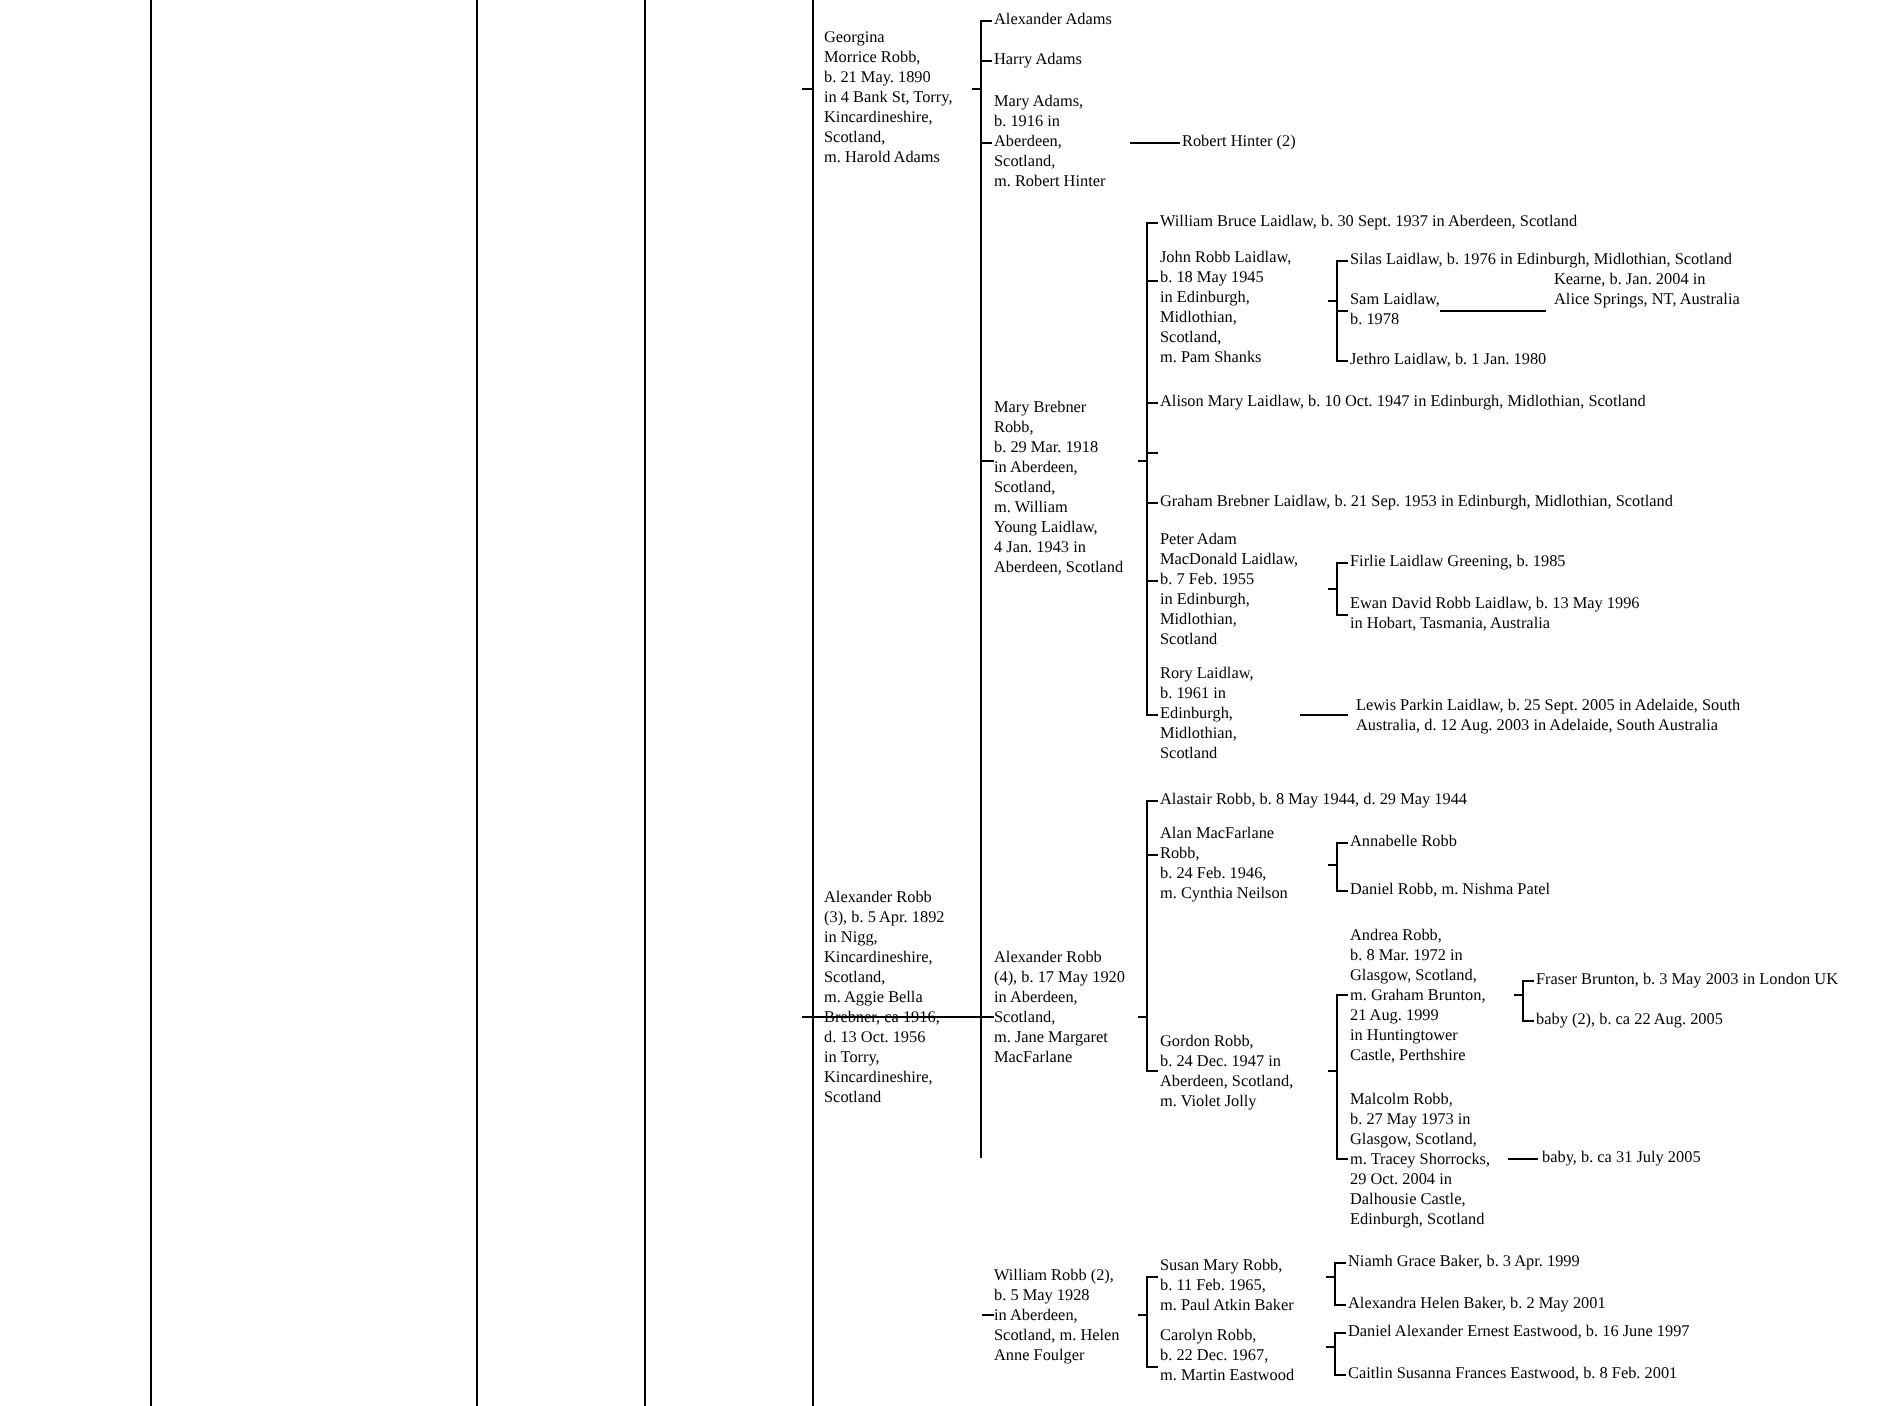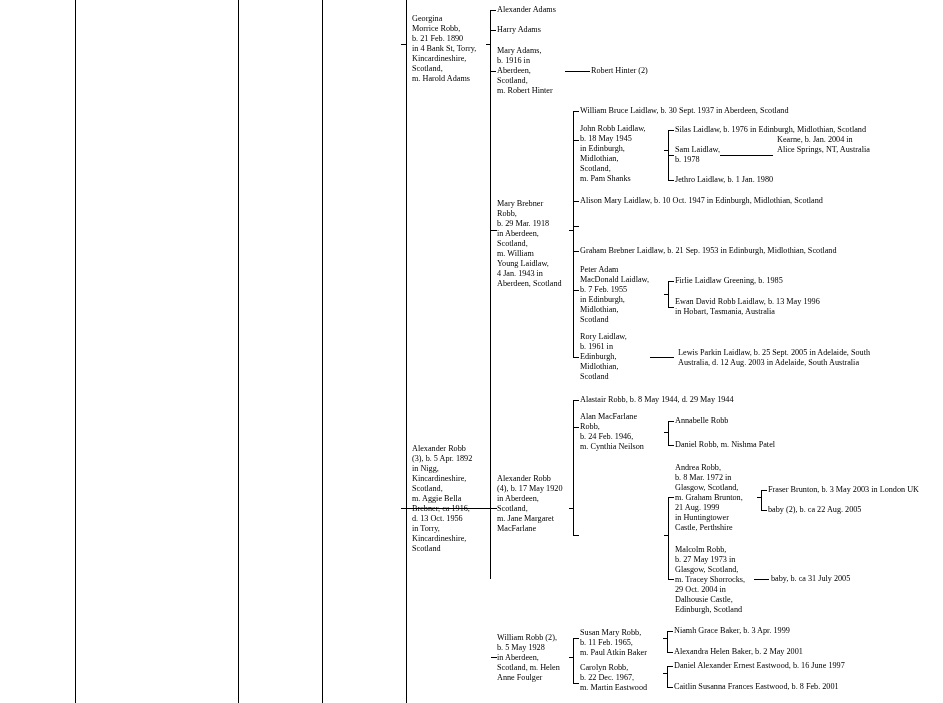--- a/index.html
+++ b/index.html
@@ -26,21 +26,21 @@
   <div class="vrule" style="left:75px"></div>
   <div class="vrule" style="left:238px"></div>
   <div class="vrule" style="left:322px"></div>
   <div class="vrule" style="left:406px"></div>
 
   <div class="tick" style="left:401px;top:44px;width:6px"></div>
   <div class="tick" style="left:401px;top:508px;width:6px"></div>
 
   <div class="node" style="left:412px;top:14px;width:76px">Georgina
 Morrice Robb,
-b. 21 Feb. 1890
+b. 21 May. 1890
 in 4 Bank St, Torry,
 Kincardineshire,
 Scotland,
 m. Harold Adams</div>
 
   <div class="hlink" style="left:486px;top:44px;width:5px"></div>
 
   <div class="vspine" style="left:490px;top:10px;height:62px"></div>
   <div class="tick" style="left:490px;top:10px;width:6px"></div>
   <div class="tick" style="left:490px;top:30px;width:6px"></div>
@@ -160,20 +160,24 @@
 b. 24 Feb. 1946,
 m. Cynthia Neilson</div>
 
   <div class="hlink" style="left:664px;top:432px;width:5px"></div>
   <div class="vspine" style="left:668px;top:421px;height:24px"></div>
   <div class="tick" style="left:668px;top:421px;width:6px"></div>
   <div class="tick" style="left:668px;top:445px;width:6px"></div>
   <div class="node" style="left:675px;top:416px">Annabelle Robb</div>
   <div class="node" style="left:675px;top:440px">Daniel Robb, m. Nishma Patel</div>
 
+  <div class="node" style="left:580px;top:516px;width:86px">Gordon Robb,
+b. 24 Dec. 1947 in
+Aberdeen, Scotland,
+m. Violet Jolly</div>
 
   <div class="hlink" style="left:664px;top:535px;width:5px"></div>
   <div class="vspine" style="left:668px;top:497px;height:82px"></div>
   <div class="tick" style="left:668px;top:497px;width:6px"></div>
   <div class="tick" style="left:668px;top:579px;width:6px"></div>
 
   <div class="node" style="left:675px;top:463px;width:86px">Andrea Robb,
 b. 8 Mar. 1972 in
 Glasgow, Scotland,
 m. Graham Brunton,

